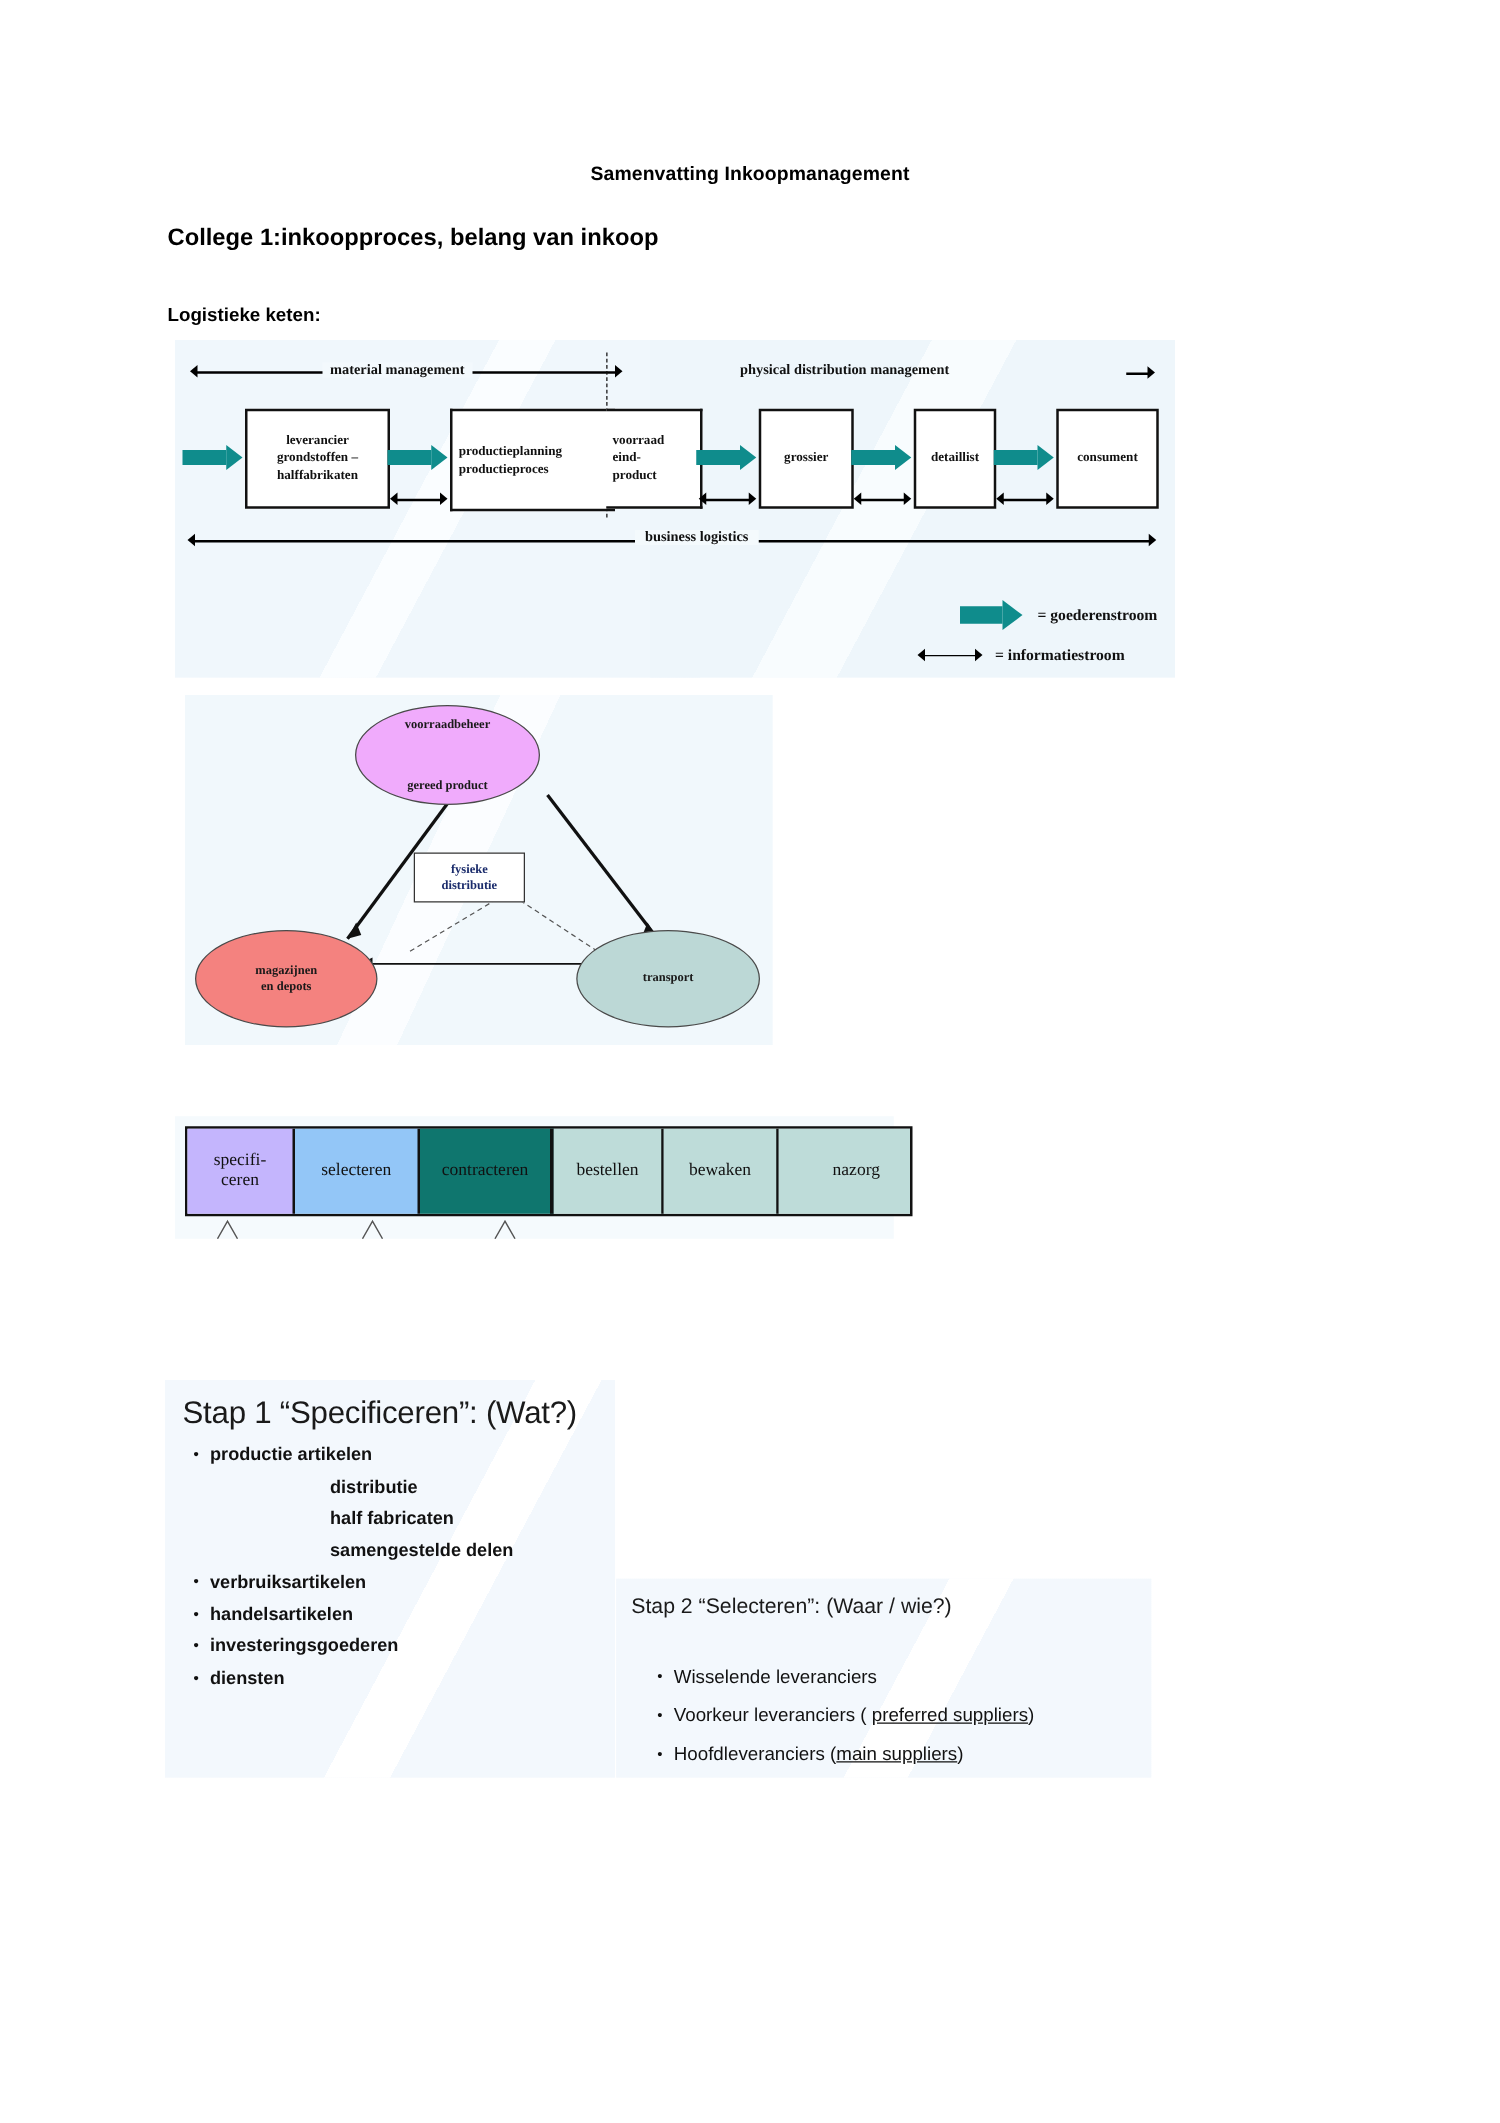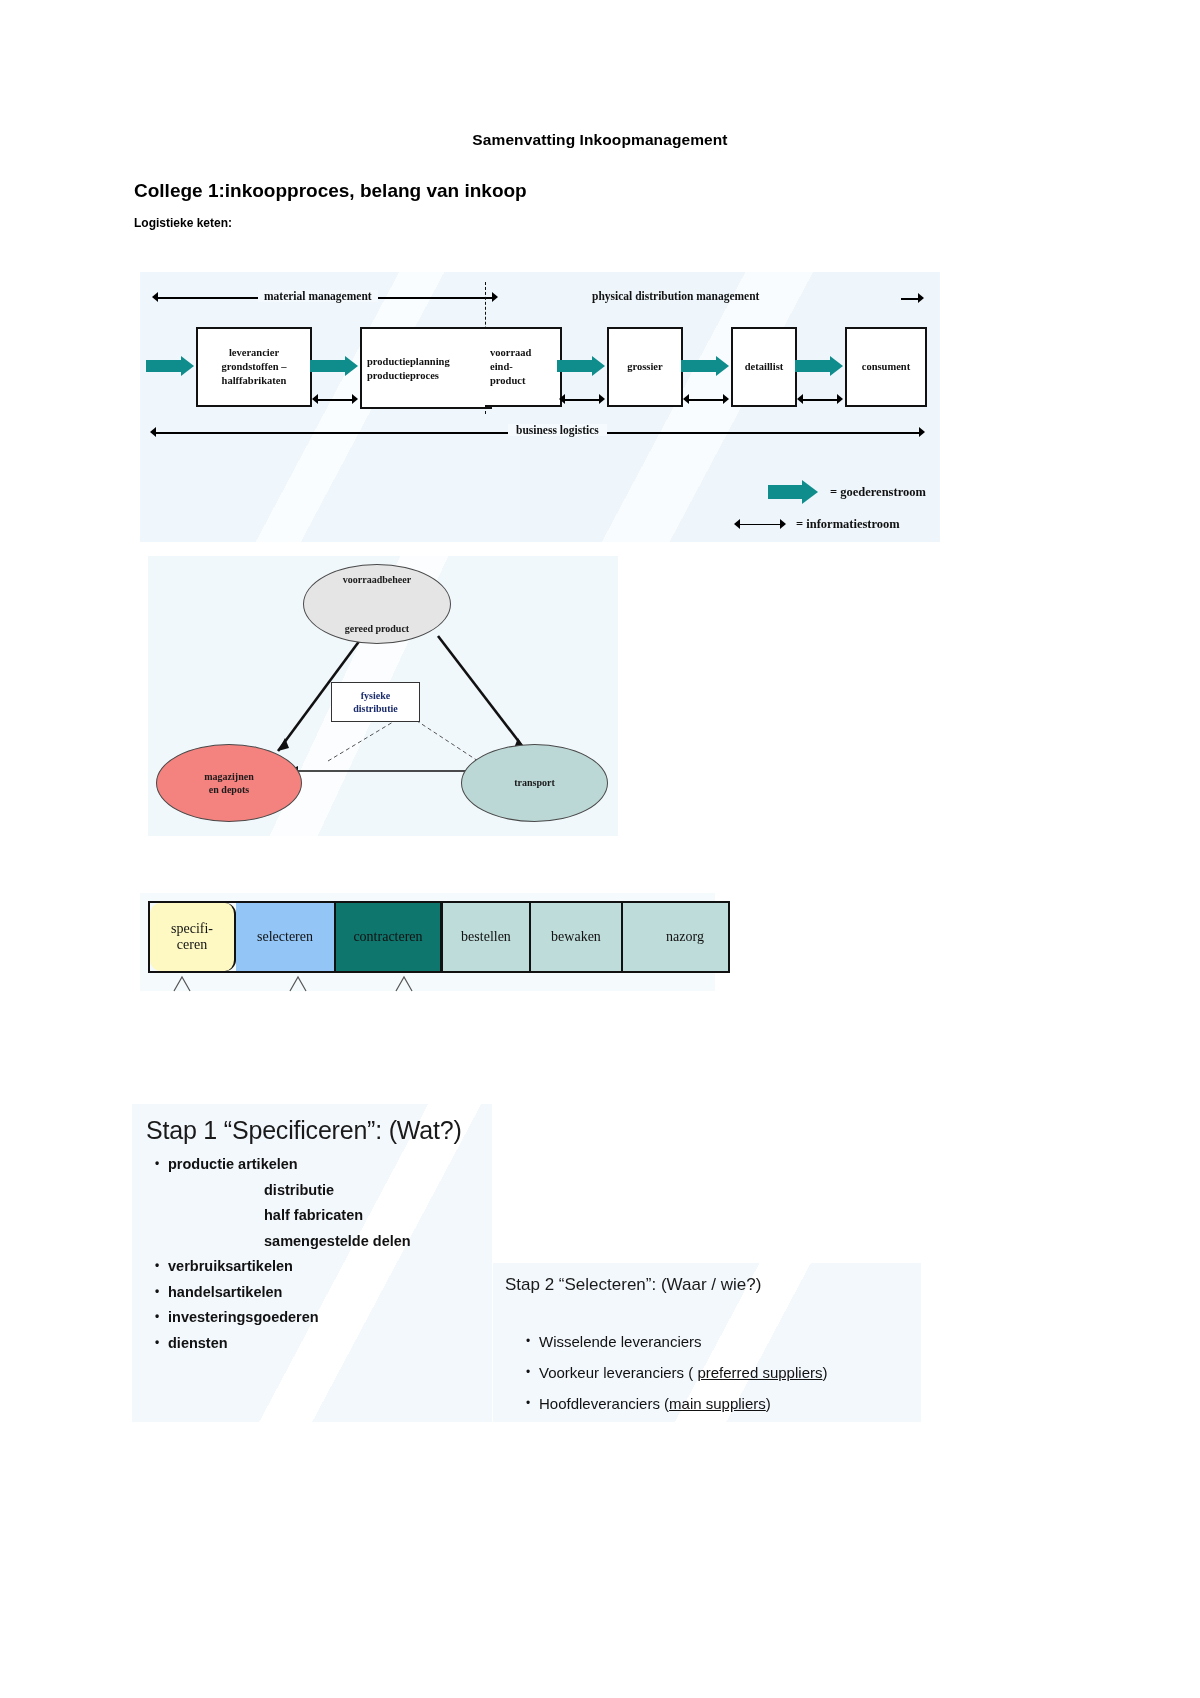--- a/index.html
+++ b/index.html
@@ -8,21 +8,21 @@
     font-family:"Liberation Sans",sans-serif;color:#000;
   }
   .page{position:absolute;inset:0;}
 
   
   .doc-title{
     position:absolute;left:0;right:0;top:131px;text-align:center;
     font-size:15.5px;font-weight:bold;letter-spacing:.1px;
   }
   .h-college{position:absolute;left:134px;top:180px;font-size:19px;font-weight:bold;}
-  .h-keten{position:absolute;left:134px;top:216px;font-size:12px;font-weight:bold;}
+  .h-keten{position:absolute;left:134px;top:244px;font-size:15px;font-weight:bold;}
 
   
   .fig1{position:absolute;left:140px;top:272px;width:800px;height:270px;}
   .fig1 .bg{position:absolute;inset:0;background:#f5fafd;}
   .fig1 .bg-d1{position:absolute;left:0;top:0;width:420px;height:270px;
       background:linear-gradient(118deg,#f0f7fc 0 46%,#fafdff 46% 54%,#f0f7fc 54% 100%);}
   .fig1 .bg-d2{position:absolute;left:380px;top:0;width:420px;height:270px;
       background:linear-gradient(118deg,#eef6fb 0 40%,#f8fcfe 40% 52%,#eef6fb 52% 100%);}
   .fig1 .inner{position:absolute;inset:0;}
 
@@ -235,21 +235,21 @@
       <polygon points="130,195 137,182 141,192" fill="#111"></polygon>
       <line x1="290" y1="80" x2="378" y2="195" stroke="#111" stroke-width="2.6"></line>
       <polygon points="378,195 370,182 366,192" fill="#111"></polygon>
       <line x1="140" y1="215" x2="335" y2="215" stroke="#111" stroke-width="1.4"></line>
       <polygon points="140,215 150,210 150,220" fill="#111"></polygon>
       <polygon points="335,215 325,210 325,220" fill="#111"></polygon>
       <line x1="180" y1="205" x2="250" y2="163" stroke="#555" stroke-width="1" stroke-dasharray="4 3"></line>
       <line x1="330" y1="205" x2="266" y2="163" stroke="#555" stroke-width="1" stroke-dasharray="4 3"></line>
     </svg>
 
-    <div class="ellipse" style="left:155px;top:8px;width:146px;height:78px;background:#e5e5e5;gap:36px;">
+    <div class="ellipse" style="left:136px;top:8px;width:146px;height:78px;background:#f0abfc;gap:36px;">
       <span>voorraadbeheer</span>
       <span>gereed product</span>
     </div>
 
     <div class="ellipse" style="left:313px;top:188px;width:145px;height:76px;background:#bcd8d6;">
       <span>transport</span>
     </div>
 
     <div class="ellipse" style="left:8px;top:188px;width:144px;height:76px;background:#f4827f;">
       <span>magazijnen</span>
@@ -258,21 +258,21 @@
 
     <div class="fysbox" style="left:183px;top:126px;width:87px;height:38px;">
       <span>fysieke</span>
       <span>distributie</span>
     </div>
   </div>
 
   <div class="fig3">
     <div class="bg"></div>
     <div class="procbar">
-      <div class="proccell" style="width:84px;background:#fef9c3;border-radius:11px;">
+      <div class="proccell" style="width:84px;background:#c4b5fd;">
         <span style="white-space:pre-line;">specifi-
 ceren</span>
       </div>
       <div class="proccell" style="width:98px;background:#93c6f7;">
         <span>selecteren</span>
       </div>
       <div class="proccell" style="width:104px;background:#0f766e;border-right:3px solid #111;">
         <span>contracteren</span>
       </div>
       <div class="proccell" style="width:86px;background:#bedcd9;">

